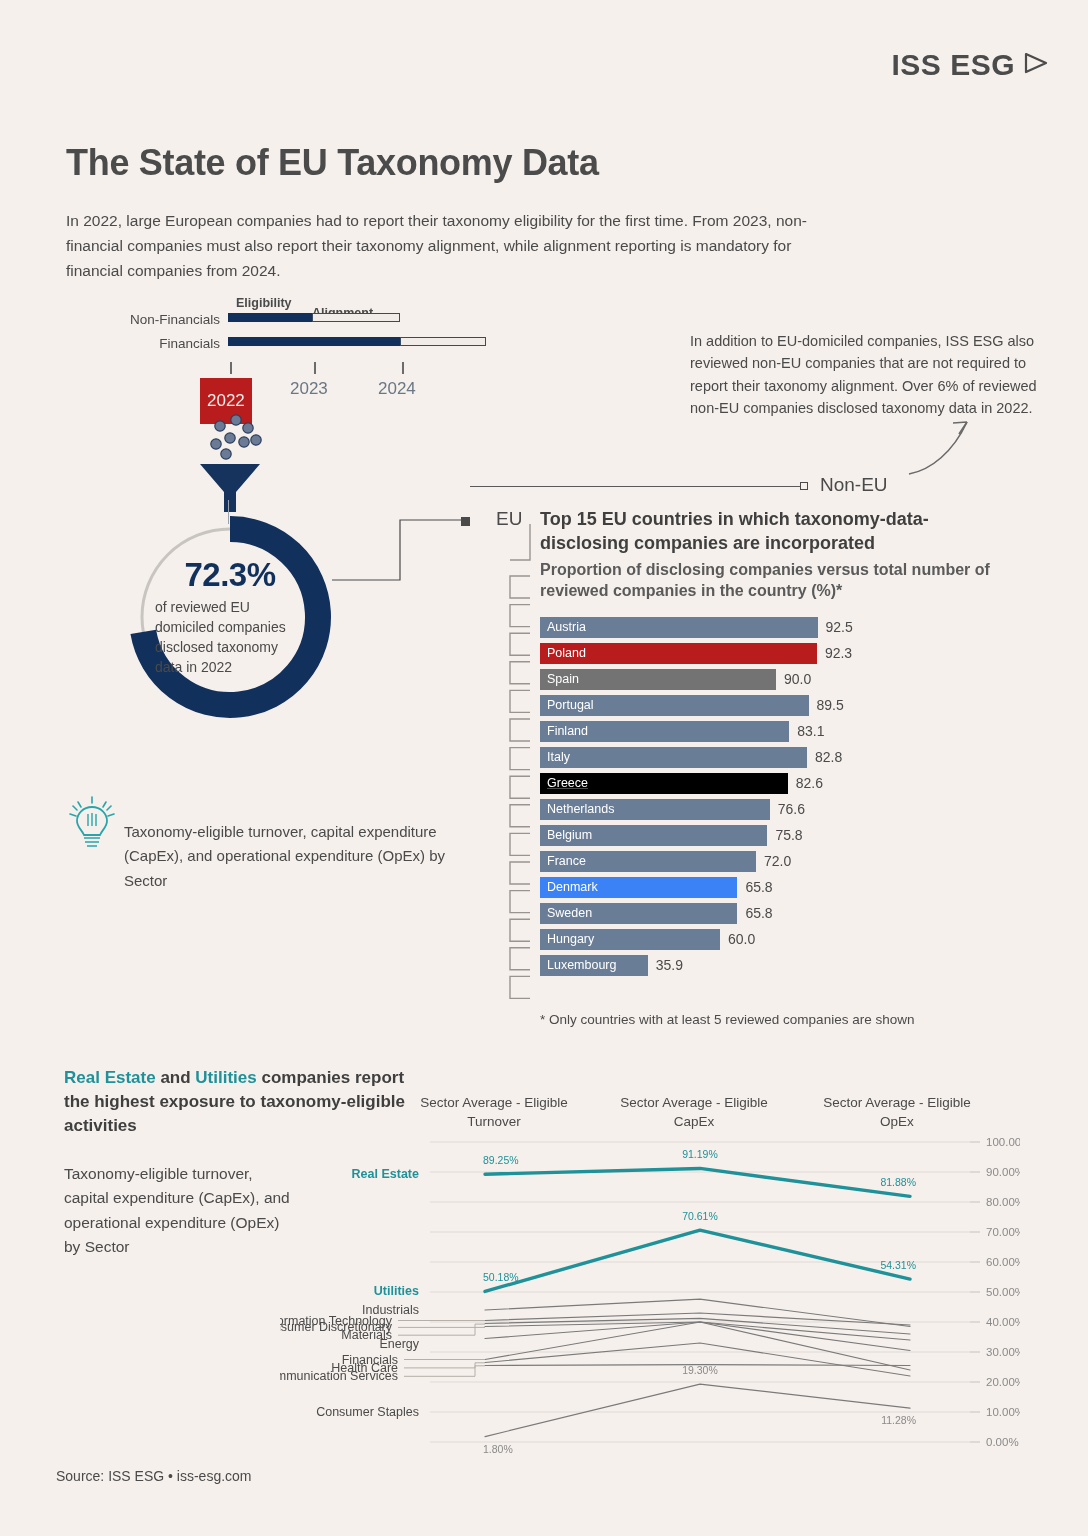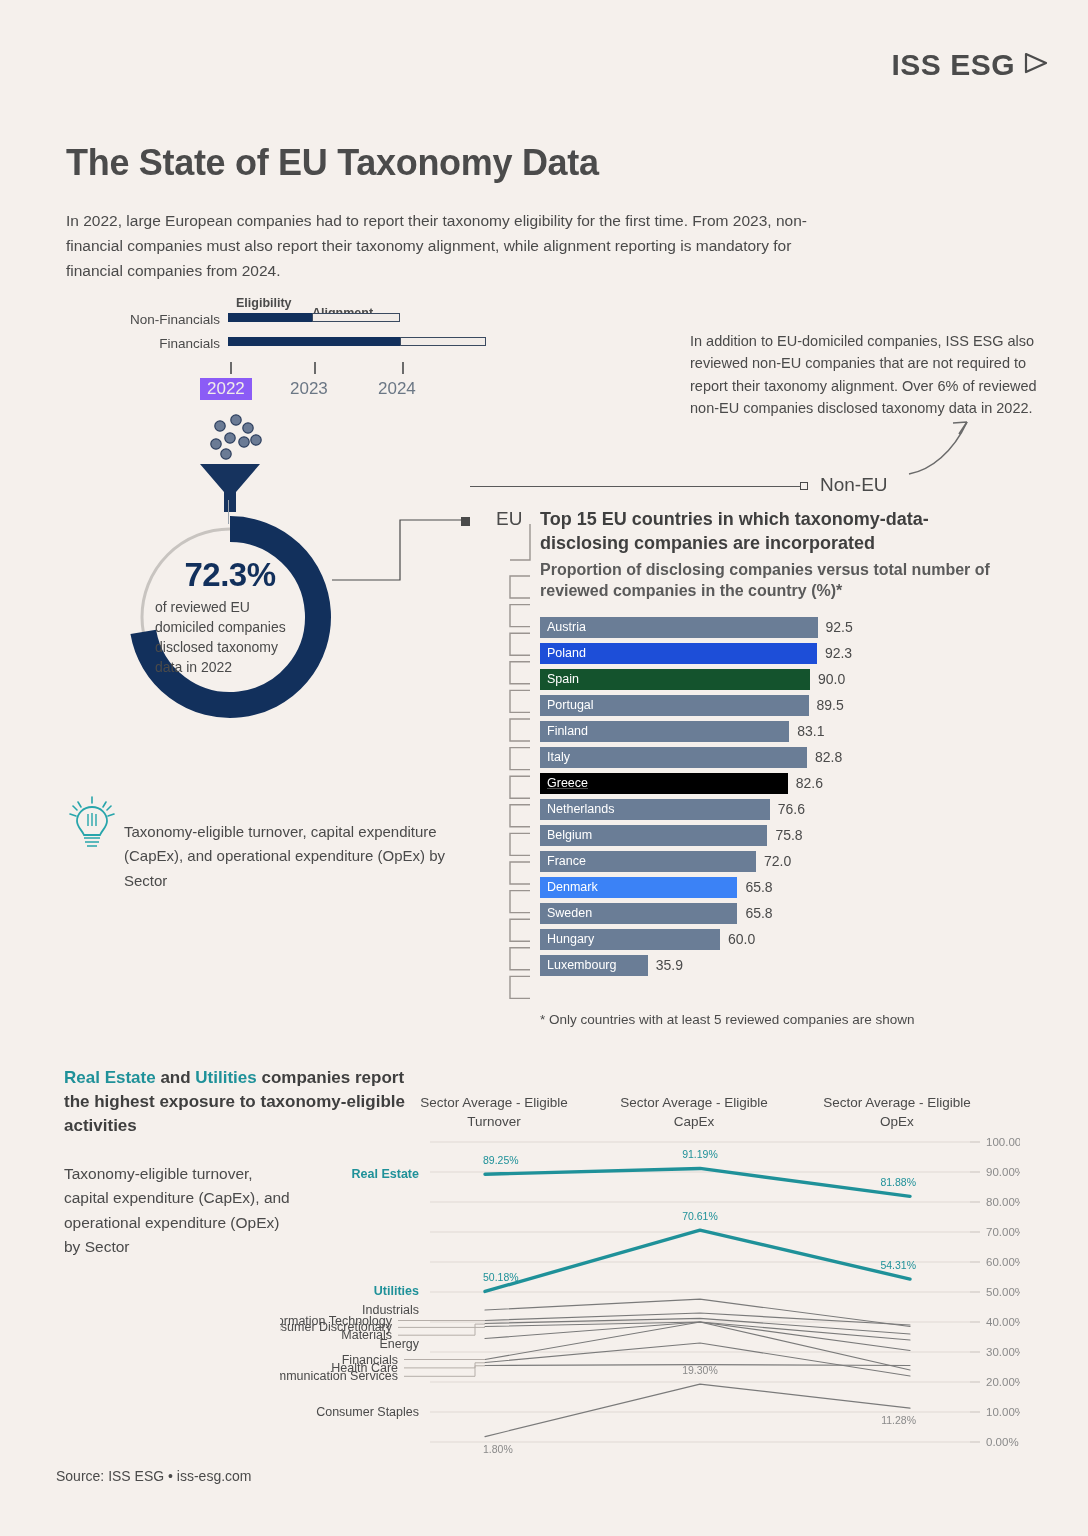--- a/index.html
+++ b/index.html
@@ -22,21 +22,21 @@
   #intro { position: absolute; top: 208px; left: 66px; width: 760px; font-size: 15.5px; line-height: 1.62; color: #4a4a4a; }
 
   
   #timeline { position: absolute; top: 300px; left: 100px; width: 420px; height: 110px; }
   .tl-row-label { position: absolute; right: 0; font-size: 13.5px; color: #4a4a4a; text-align: right; white-space: nowrap; }
   .tl-bar-dark { position: absolute; height: 9px; background: #12305c; }
   .tl-bar-open { position: absolute; height: 9px; background: #f1ece8; border: 1.2px solid #3a4a60; }
   .tl-caption { position: absolute; font-size: 12.5px; color: #4a4a4a; font-weight: 600; }
   .tl-tick { position: absolute; width: 1.5px; height: 12px; background: #6b6b6b; }
   .tl-year { position: absolute; font-size: 17px; color: #6b7785; font-weight: 500; }
-  .tl-year.active { background: #8b5cf6; color: #f0ece9; padding: 1px 7px; }
+  .tl-year.active { background: #b91c1c; color: #f0ece9; padding: 13px 7px; }
 
   
   #funnel { position: absolute; top: 412px; left: 186px; width: 90px; height: 110px; }
   #funnel-stem { position: absolute; top: 500px; left: 228px; width: 1.4px; height: 24px; background: #9aa3ad; }
 
   
   #noneu-text { position: absolute; top: 330px; left: 690px; width: 350px; font-size: 14.5px; line-height: 1.55; color: #4a4a4a; }
   #noneu-line { position: absolute; top: 486px; left: 470px; width: 330px; height: 1.2px; background: #5a5a5a; }
   #noneu-marker { position: absolute; top: 482px; left: 800px; width: 8px; height: 8px; border: 1.4px solid #4a4a4a; background: #f5f0ec; }
   #noneu-label { position: absolute; top: 474px; left: 820px; font-size: 19px; color: #4a4a4a; }
@@ -193,27 +193,27 @@
   <div id="bars-sub">Proportion of disclosing companies versus total number of reviewed companies in the country (%)*</div>
 </div>
 <div id="bars">
     <div class="bar-row">
       <div class="bar-fill" style="width: 277.5px; background: rgb(106, 125, 150);">
         <span class="bar-name">Austria</span>
       </div>
       <span class="bar-val">92.5</span>
     </div>
     <div class="bar-row">
-      <div class="bar-fill" style="width: 276.9px; background: #1d4ed8;">
+      <div class="bar-fill" style="width: 276.9px; background: #b91c1c;">
         <span class="bar-name">Poland</span>
       </div>
       <span class="bar-val">92.3</span>
     </div>
     <div class="bar-row">
-      <div class="bar-fill" style="width: 270px; background: #14532d;">
+      <div class="bar-fill" style="width: 236px; background: #737373;">
         <span class="bar-name">Spain</span>
       </div>
       <span class="bar-val">90.0</span>
     </div>
     <div class="bar-row">
       <div class="bar-fill" style="width: 268.5px; background: rgb(106, 125, 150);">
         <span class="bar-name">Portugal</span>
       </div>
       <span class="bar-val">89.5</span>
     </div>

